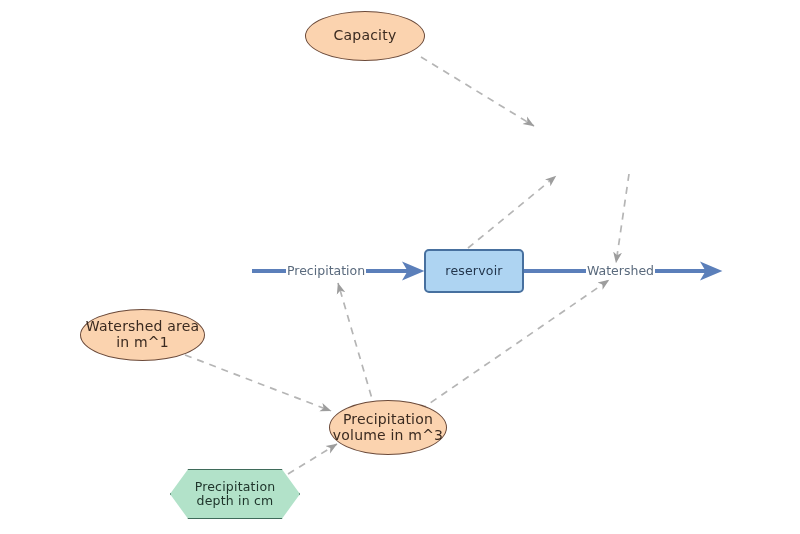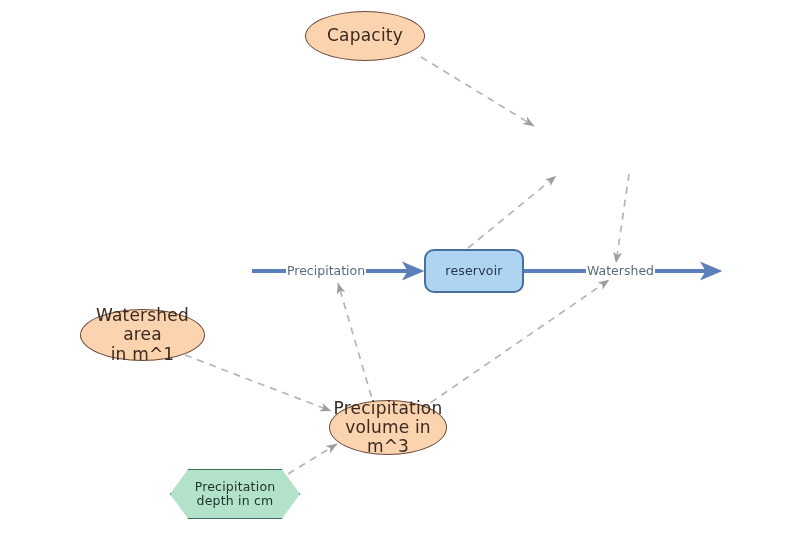--- a/index.html
+++ b/index.html
@@ -39,29 +39,29 @@
     line-height: 1.12;
     white-space: pre-line;
     letter-spacing: 0.2px;
   }
   
   .aux {
     background: #fbd3af;
     border: 1.6px solid #6b4a3a;
     border-radius: 50% / 50%;
     color: #3a2a20;
-    font-size: 17px;
+    font-size: 14px;
   }
   
   .stock {
     background: #aed4f2;
     border: 2px solid #47709f;
     color: #23364d;
     font-size: 12.5px;
-    border-radius: 10px;
+    border-radius: 5px;
   }
   
   .hex {
     background: #b2e2c9;
     border: 1.6px solid #3f6b5a;
     color: #20362c;
     font-size: 12.5px;
     clip-path: polygon(14% 0%, 86% 0%, 100% 50%, 86% 100%, 14% 100%, 0% 50%);
   }
   .hex-wrap {

